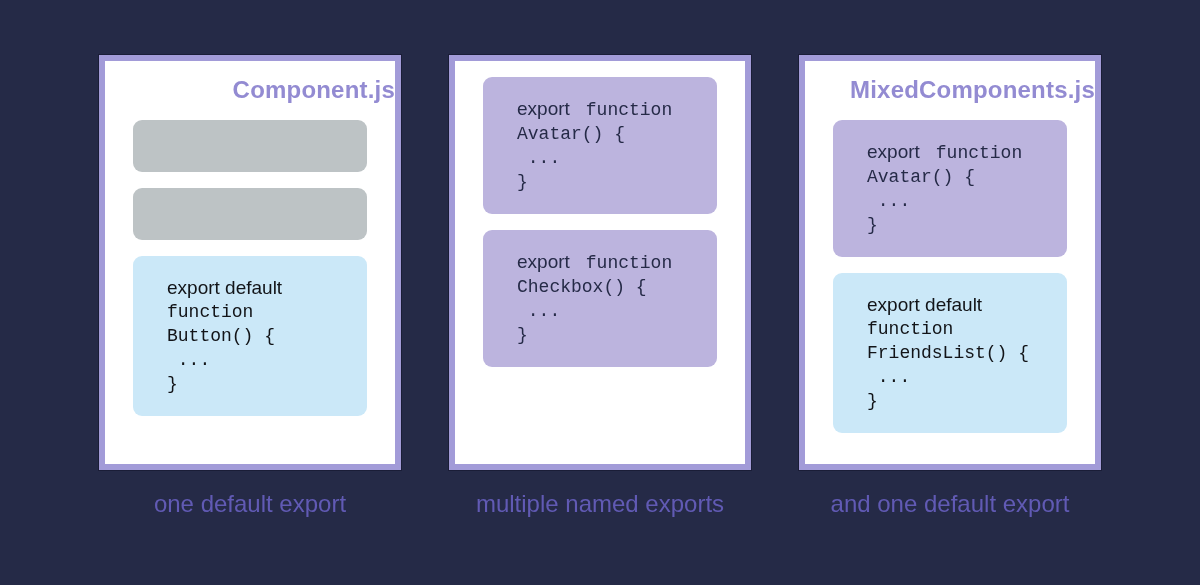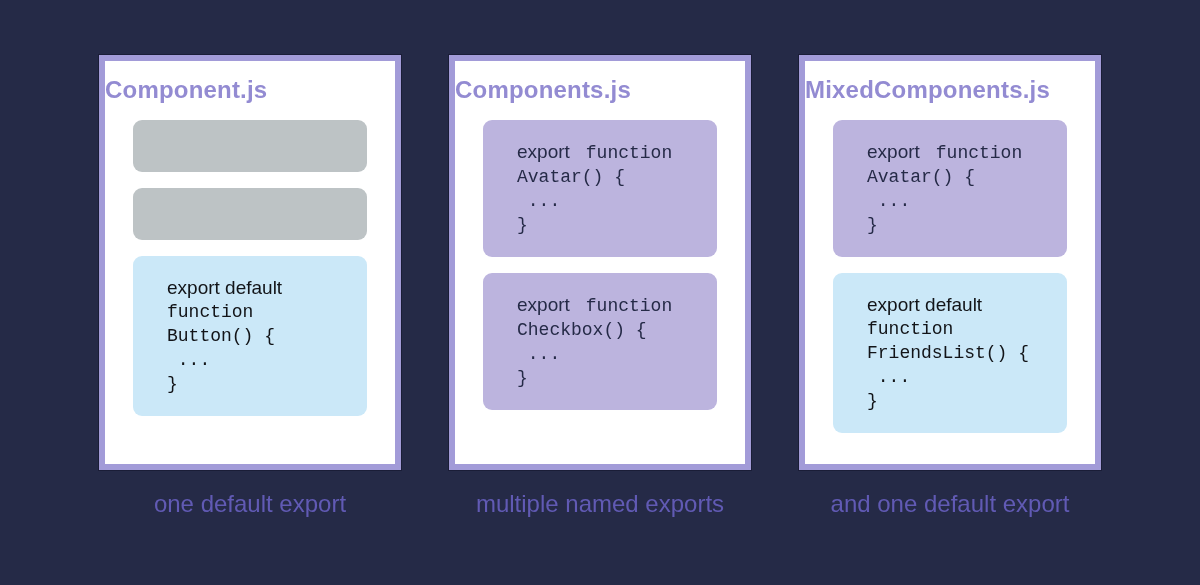--- a/index.html
+++ b/index.html
@@ -24,21 +24,21 @@
   .file-card {
     box-sizing: border-box;
     width: 302px;
     height: 415px;
     background: var(--card-bg, #ffffff);
     border: 6px solid var(--card-border, #a29bd8);
     box-shadow: 0 0 0 1px rgba(20, 22, 45, 0.6);
   }
   .card-title {
     margin-top: 15px;
-    text-align: left;
+    text-align: right;
     font-weight: bold;
     font-size: 24px;
     line-height: 28px;
     color: var(--title, #938bd2);
     letter-spacing: 0.2px;
   }
   .card-blocks {
     margin-top: 16px;
     display: flex;
     flex-direction: column;
@@ -105,21 +105,20 @@
             <div class="mono code-line">}</div>
           </div>
         </div>
       </div>
       <div class="caption">
         <div class="caption-line">one default export</div>
       </div>
     </div>
     <div class="card-column">
       <div class="file-card">
-        <div class="card-title">Components.js</div>
         <div class="card-blocks">
           <div class="block code named">
             <div class="code-line"><span class="kw">export</span><span class="mono kw-suffix">function</span></div>
             <div class="mono code-line">Avatar() {</div>
             <div class="mono code-line"> ...</div>
             <div class="mono code-line">}</div>
           </div>
           <div class="block code named">
             <div class="code-line"><span class="kw">export</span><span class="mono kw-suffix">function</span></div>
             <div class="mono code-line">Checkbox() {</div>

